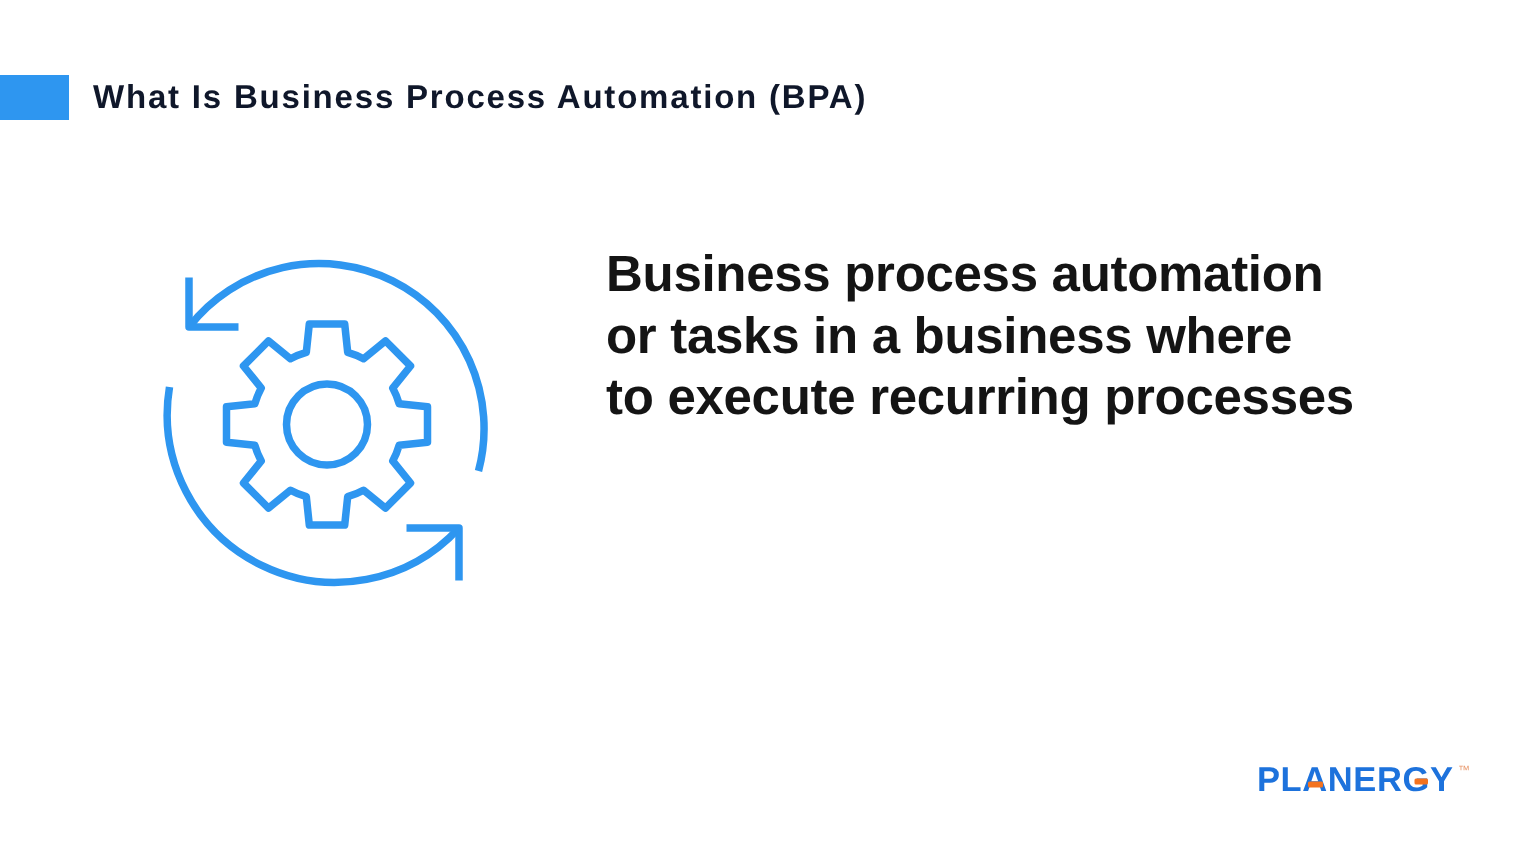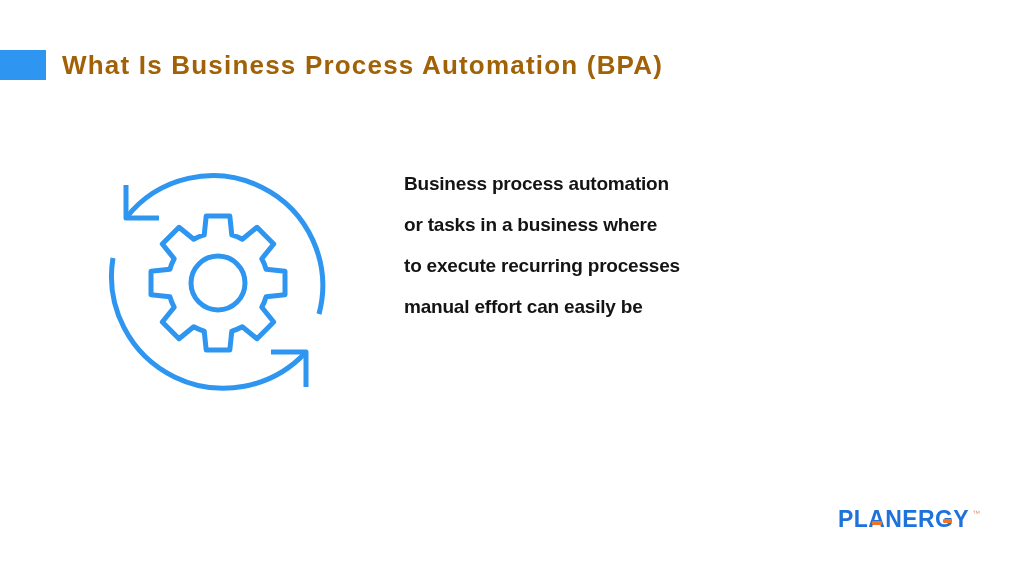--- a/index.html
+++ b/index.html
@@ -24,42 +24,42 @@
     top: 50px;
     width: 46px;
     height: 30px;
     background: #2E96F0;
   }
   .slide-title {
     position: absolute;
     left: 62px;
     top: 48px;
     margin: 0;
-    font-size: 26px;
+    font-size: 22px;
     line-height: 34px;
     font-weight: 700;
     letter-spacing: 1.2px;
-    color: #a16207;
+    color: #0f172a;
     white-space: nowrap;
   }
   
   .icon-wrap {
     position: absolute;
     left: 93px;
     top: 155px;
     width: 250px;
     height: 260px;
   }
   
   .definition {
     position: absolute;
     left: 404px;
     top: 163px;
     width: 560px;
-    font-size: 19px;
+    font-size: 34px;
     line-height: 41px;
     font-weight: 600;
     letter-spacing: -0.2px;
     color: #141414;
   }
   .definition-line {
     white-space: nowrap;
   }
   
   .logo {
@@ -131,21 +131,20 @@
 
       <path d="M 20 103 A 112 112 0 0 0 213 197"></path>
       <path d="M 178 197 L 213 197 L 213 232"></path>
     </svg>
   </div>
 
   <div class="definition">
     <div class="definition-line">Business process automation</div>
     <div class="definition-line">or tasks in a business where</div>
     <div class="definition-line">to execute recurring processes</div>
-    <div class="definition-line">manual effort can easily be</div>
   </div>
 
   <div class="logo">
     <span class="logo-text">PLANERGY</span>
     <span class="logo-bar logo-bar-a"></span>
     <span class="logo-bar logo-bar-g"></span>
     <span class="logo-tm">™</span>
   </div>
 
 </div>

